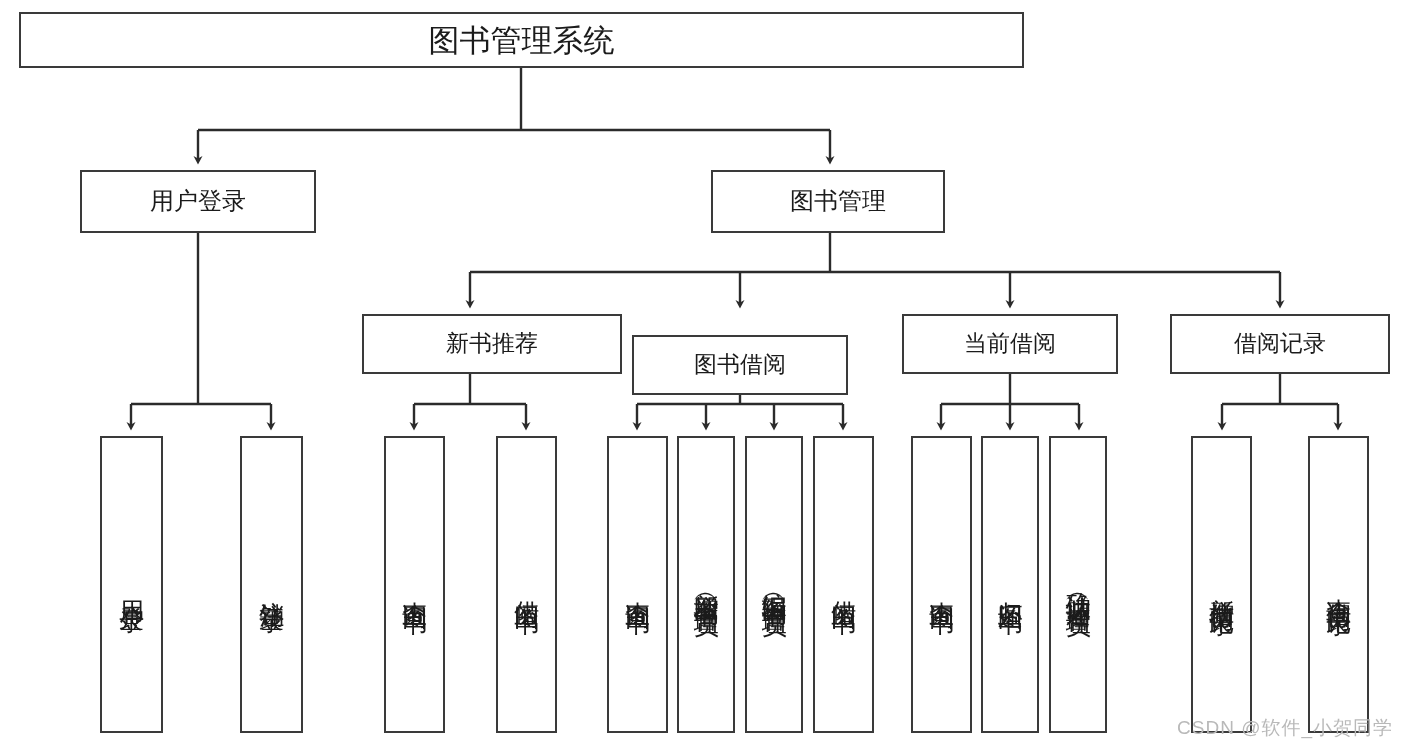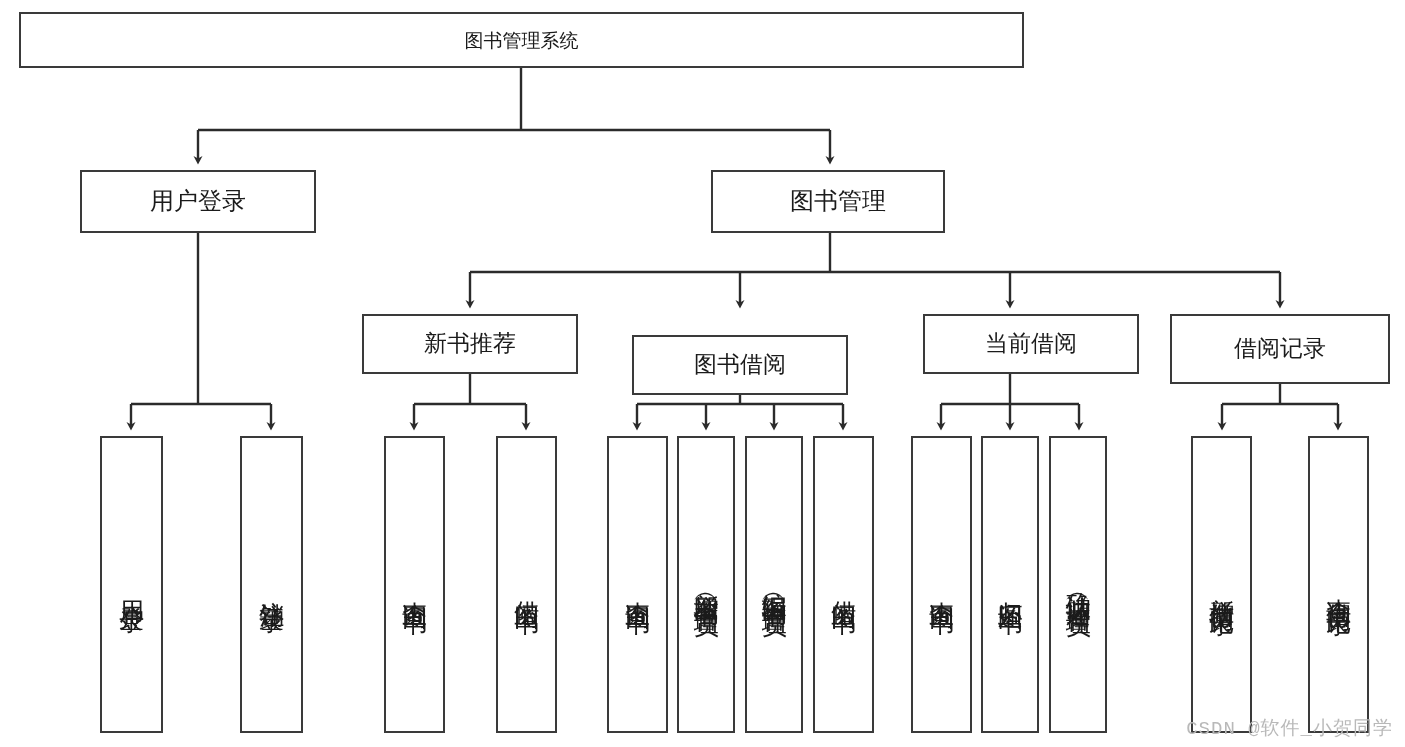--- a/index.html
+++ b/index.html
@@ -32,21 +32,21 @@
     background: #ffffff;
     border: 2px solid #3a3a3a;
     display: flex;
     align-items: center;
     justify-content: center;
     color: #1b1b1b;
     line-height: 1.18;
     text-align: center;
   }
   .node-root {
-    font-size: 19px;
+    font-size: 31px;
   }
   .node-l1 {
     font-size: 24px;
   }
   .node-l2 {
     font-size: 23px;
   }
   .node-leaf {
     font-size: 25px;
     writing-mode: vertical-rl;
@@ -64,21 +64,21 @@
     white-space: nowrap;
   }
   .watermark {
     position: absolute;
     right: 12px;
     bottom: 6px;
     font-size: 19px;
     color: #b9b9b9;
     letter-spacing: 1px;
     white-space: nowrap;
-    font-family: Liberation Mono, monospace;
+    font-family: Liberation Sans, sans-serif;
     text-align: right;
   }
 </style>
 </head>
 <body>
 
 <div id="canvas">
 
   <svg class="edges" viewBox="0 0 1405 747" xmlns="http://www.w3.org/2000/svg">
     <defs>
@@ -129,24 +129,24 @@
       <path d="M1222,404 L1222,426" marker-end="url(#arrow)"></path>
       <path d="M1338,404 L1338,426" marker-end="url(#arrow)"></path>
     </g>
   </svg>
 
   <div class="node node-root" style="left:19px; top:12px; width:1005px; height:56px;">图书管理系统</div>
 
   <div class="node node-l1" style="left:80px; top:170px; width:236px; height:63px;">用户登录</div>
   <div class="node node-l1" style="left:711px; top:170px; width:234px; height:63px;padding-left:20px;">图书管理</div>
 
-  <div class="node node-l2" style="left:362px; top:314px; width:216px; height:60px;">新书推荐</div>
+  <div class="node node-l2" style="left:362px; top:314px; width:260px; height:60px;">新书推荐</div>
   <div class="node node-l2" style="left:632px; top:314px; width:216px; height:60px;margin-top:21px;">图书借阅</div>
-  <div class="node node-l2" style="left:902px; top:314px; width:216px; height:60px;margin-left:21px;">当前借阅</div>
-  <div class="node node-l2" style="left:1170px; top:314px; width:220px; height:70px;">借阅记录</div>
+  <div class="node node-l2" style="left:902px; top:314px; width:216px; height:60px;">当前借阅</div>
+  <div class="node node-l2" style="left:1170px; top:314px; width:220px; height:60px;">借阅记录</div>
 
   <div class="node node-leaf" style="left:100px; top:436px; width:63px; height:297px;">
     <span class="leaf-text">用户登录</span>
   </div>
   <div class="node node-leaf" style="left:240px; top:436px; width:63px; height:297px;">
     <span class="leaf-text">注销登录</span>
   </div>
 
   <div class="node node-leaf" style="left:384px; top:436px; width:61px; height:297px;">
     <span class="leaf-text">查询图书</span>

